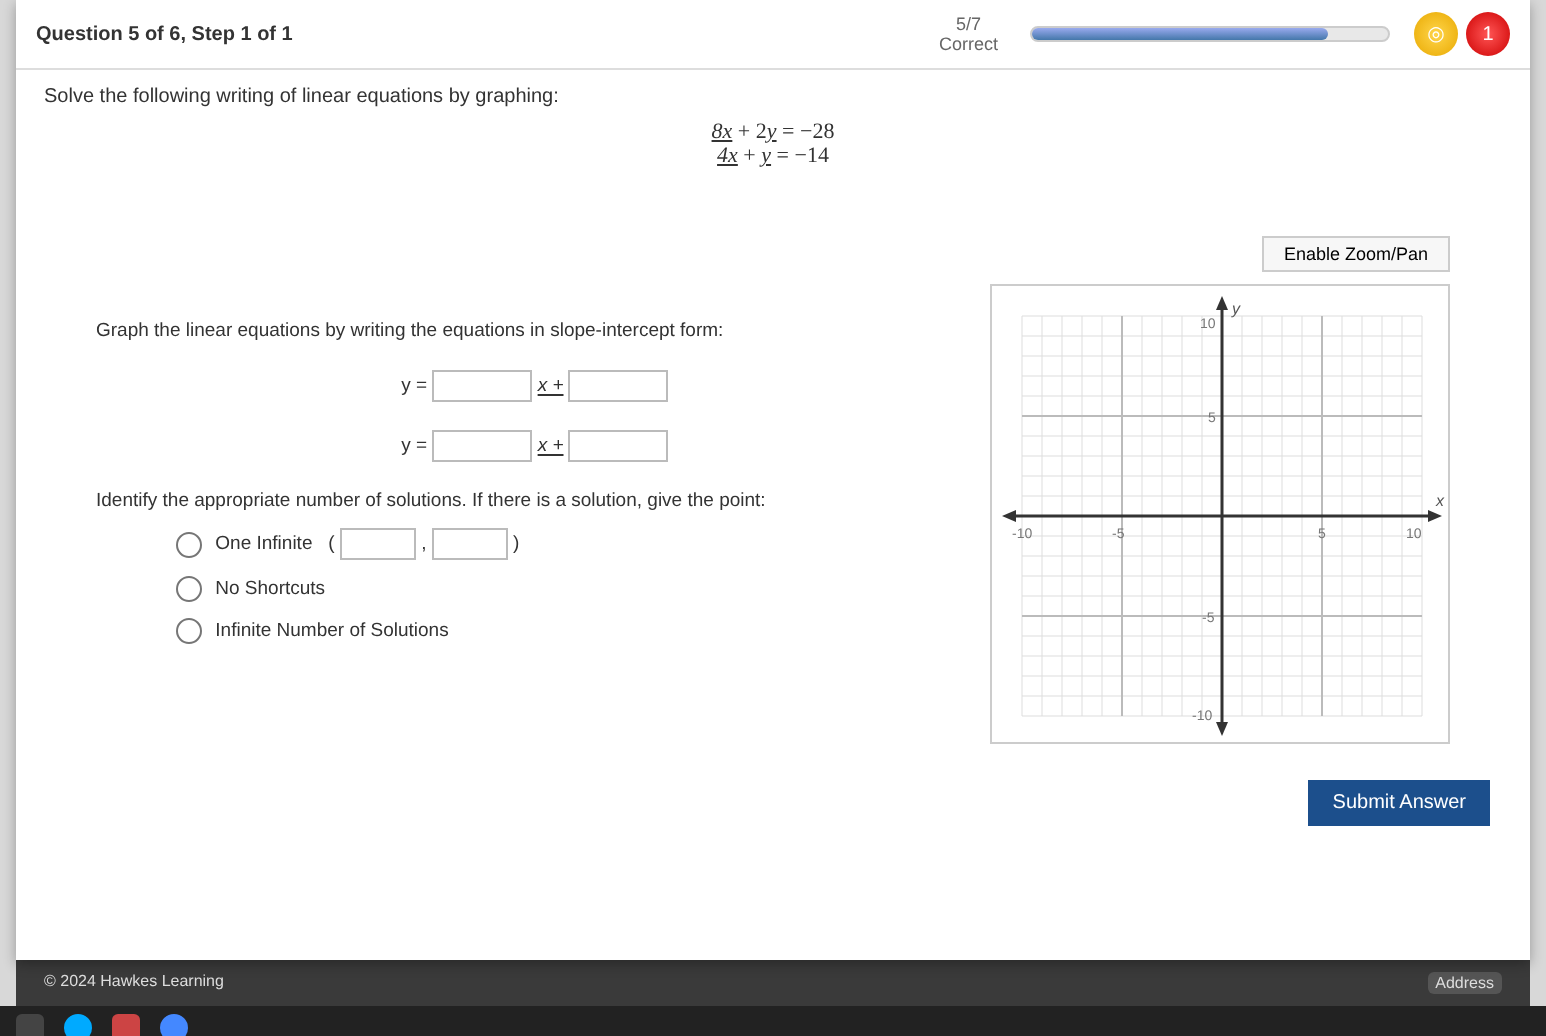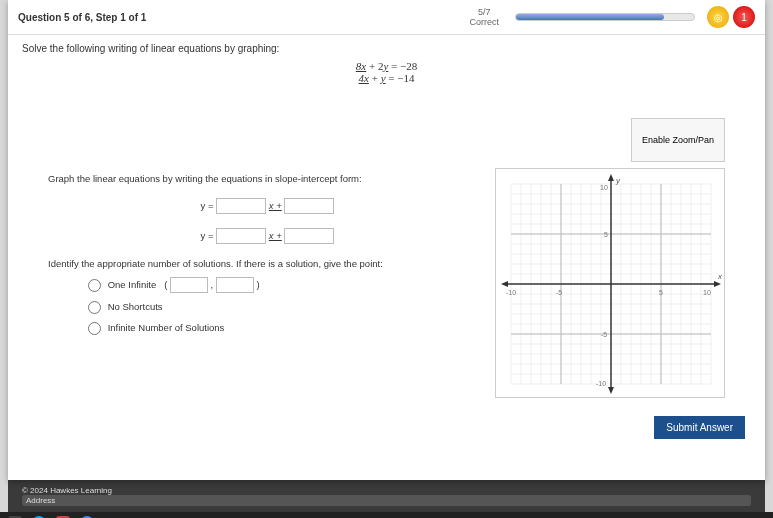--- a/index.html
+++ b/index.html
@@ -22,24 +22,24 @@
 .shortcuts { font-size: 8px; color: #666; text-align: right; }
 .work { display: flex; padding: 10px 40px; gap: 8px; align-items: center; }
 .left { flex: 1; font-size: 9.5px; }
 .row { margin: 14px 0; text-align: center; }
 .inp { width: 50px; height: 16px; border: 1px solid #bbb; background: #fff; vertical-align: middle; }
 .inp.sm { width: 38px; }
 .ident { text-align: left; margin: 8px 0 4px; }
 .opt { margin: 8px 0; text-align: left; padding-left: 40px; }
 .opt input[type=radio] { vertical-align: middle; margin-right: 4px; }
 .graph-wrap { flex: 0 0 auto; }
-.zoom-btn { float: right; border: 1px solid #ccc; background: #f7f7f7; padding: 16px 10px; font-size: 9px; margin-bottom: 6px; cursor: pointer; }
+.zoom-btn { float: right; border: 1px solid #ccc; background: #f7f7f7; padding: 3px 10px; font-size: 9px; margin-bottom: 6px; cursor: pointer; }
 svg.grid { background: #fff; border: 1px solid #ccc; display: block; }
 .submit { float: right; background: #1c4f8c; color: #fff; border: none; padding: 6px 12px; font-size: 10px; margin: 8px 20px 14px; cursor: pointer; }
-.footer { background: #3a3a3a; color: #ddd; font-size: 8px; padding: 6px 14px; margin: 0 8px; display: flex; justify-content: space-between; flex-direction: column; }
+.footer { background: #3a3a3a; color: #ddd; font-size: 8px; padding: 6px 14px; margin: 0 8px; display: flex; justify-content: space-between; }
 .addr { background: #555; padding: 1px 4px; border-radius: 3px; }
 .taskbar { background: #222; height: 22px; display: flex; align-items: center; padding: 0 8px; gap: 10px; }
 .ticon { width: 14px; height: 14px; border-radius: 3px; display: inline-block; }
 .math-ital { font-style: italic; text-decoration: underline; }
 </style>
 </head>
 <body>
 
 <div class="page">
   <div class="topbar">

